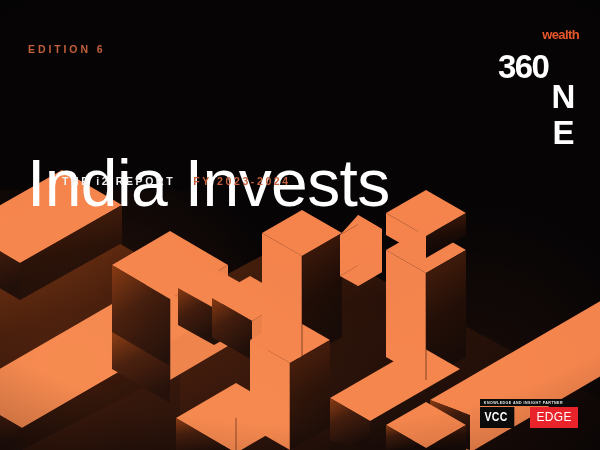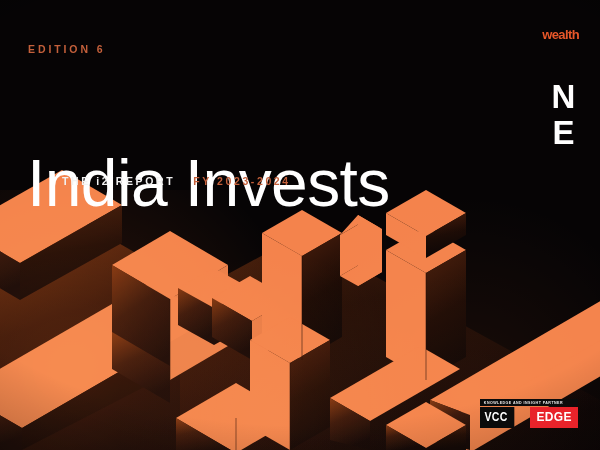--- a/index.html
+++ b/index.html
@@ -170,21 +170,21 @@
     padding: 4px 7px 4px 5px;
     line-height: 1.05;
     font-family: "Liberation Sans Narrow", "Liberation Sans", sans-serif;
     transform: scaleX(.88);
     transform-origin: left center;
   }
   .partner-edge {
     background: #E8232A;
     color: #FFFFFF;
     font-size: 12px;
-    font-weight: bold;
+    font-weight: normal;
     letter-spacing: .4px;
     padding: 4px 6px 4px 6px;
     line-height: 1.05;
     font-family: "Liberation Sans Narrow", "Liberation Sans", sans-serif;
     margin-left: 12px;
   }
 </style>
 </head>
 <body>
 
@@ -299,20 +299,21 @@
     <div class="edition">EDITION 6</div>
 
     <h1 class="title">India Invests</h1>
 
     <div class="subline">
       <span class="report">THE i2 REPORT</span><span class="fy">FY 2023-2024</span>
     </div>
 
     <div class="logo360">
       <div class="logo-wealth">wealth</div>
+      <div class="logo-360">360</div>
       <div class="logo-ne">NE</div>
     </div>
 
   </div>
 
   <div class="partner">
     <span class="partner-caption">KNOWLEDGE AND INSIGHT PARTNER</span>
     <div class="partner-lockup">
       <span class="partner-vcc">VCC</span>
       <span class="partner-edge">EDGE</span>

